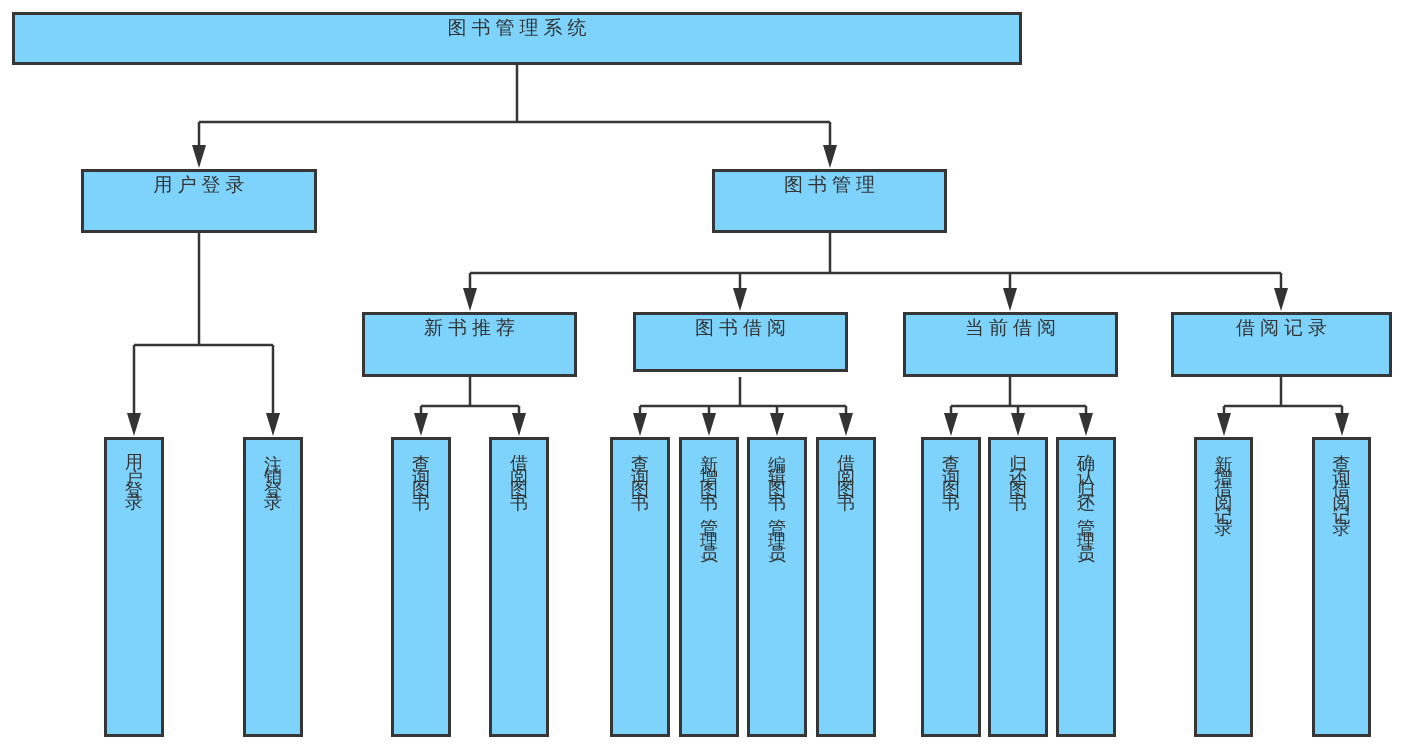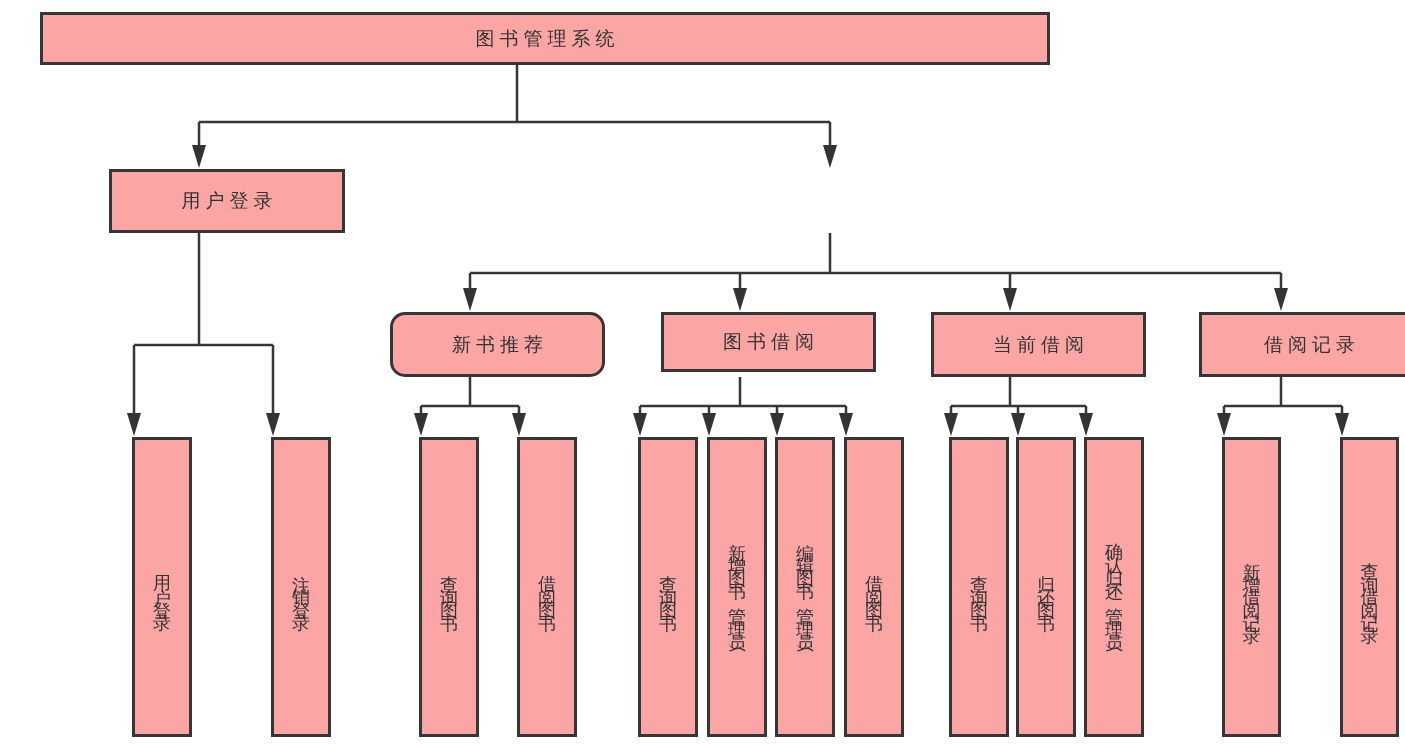--- a/index.html
+++ b/index.html
@@ -14,27 +14,25 @@
   svg.wires {
     position: absolute;
     left: 0; top: 0;
     width: 1405px; height: 747px;
     z-index: 1;
   }
   .box {
     position: absolute;
     box-sizing: border-box;
     border: 3px solid #363636;
-    background: #fca5a5;
+    background: #7dd3fc;
     color: #333333;
     display: flex;
-    align-items: center;
     justify-content: center;
     z-index: 2;
-    margin-left: 28px;
   }
   .hlabel {
     font-size: 19px;
     letter-spacing: 5px;
     text-indent: 5px;
     white-space: nowrap;
   }
   .vlabel {
     writing-mode: vertical-rl;
     text-orientation: mixed;
@@ -78,22 +76,25 @@
              M1217,413 h14 L1224,436 Z  M1335,413 h14 L1342,436 Z" fill="#333333" stroke="none"></path>
   </svg>
 
   <div class="box" style="left:12px; top:12px; width:1010px; height:53px;">
     <span class="hlabel">图书管理系统</span>
   </div>
 
   <div class="box" style="left:81px; top:169px; width:236px; height:64px;">
     <span class="hlabel">用户登录</span>
   </div>
+  <div class="box" style="left:712px; top:169px; width:235px; height:64px;">
+    <span class="hlabel">图书管理</span>
+  </div>
 
-  <div class="box" style="left:362px; top:312px; width:215px; height:65px;border-radius:15px;">
+  <div class="box" style="left:362px; top:312px; width:215px; height:65px;">
     <span class="hlabel">新书推荐</span>
   </div>
   <div class="box" style="left:633px; top:312px; width:215px; height:60px;">
     <span class="hlabel">图书借阅</span>
   </div>
   <div class="box" style="left:1171px; top:312px; width:221px; height:65px;">
     <span class="hlabel">借阅记录</span>
   </div>
   <div class="box" style="left:903px; top:312px; width:215px; height:65px;">
     <span class="hlabel">当前借阅</span>

